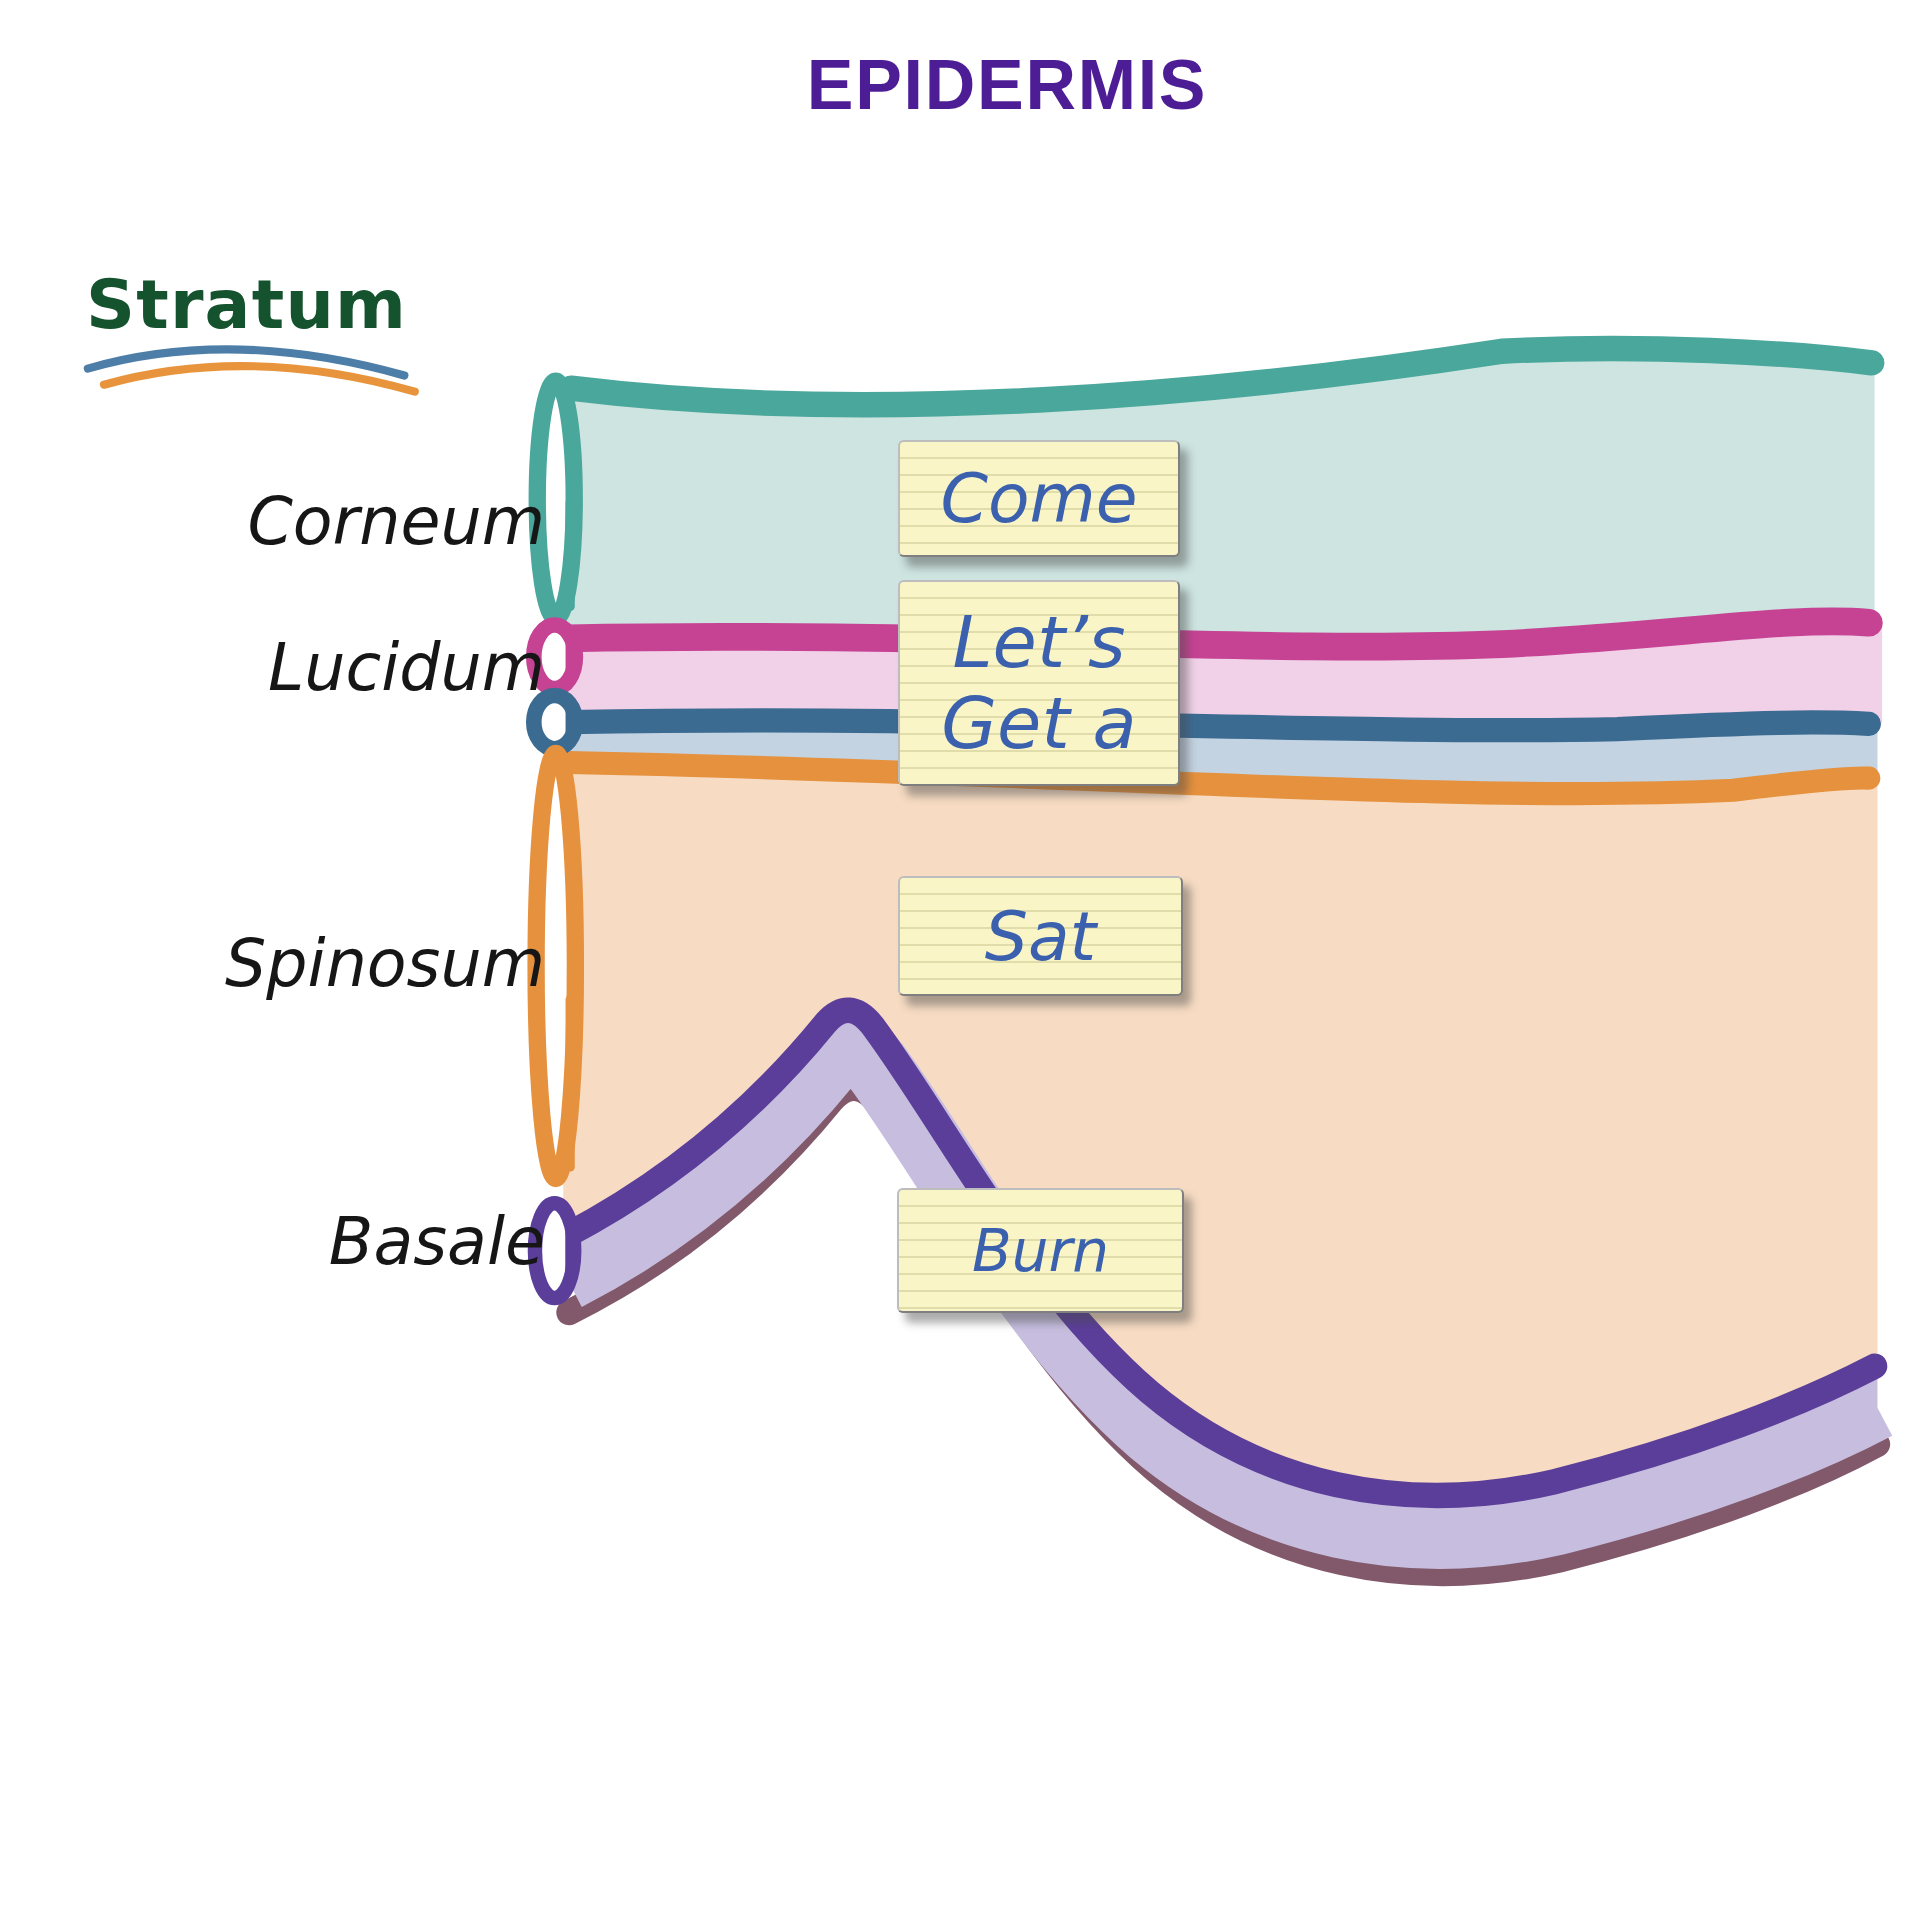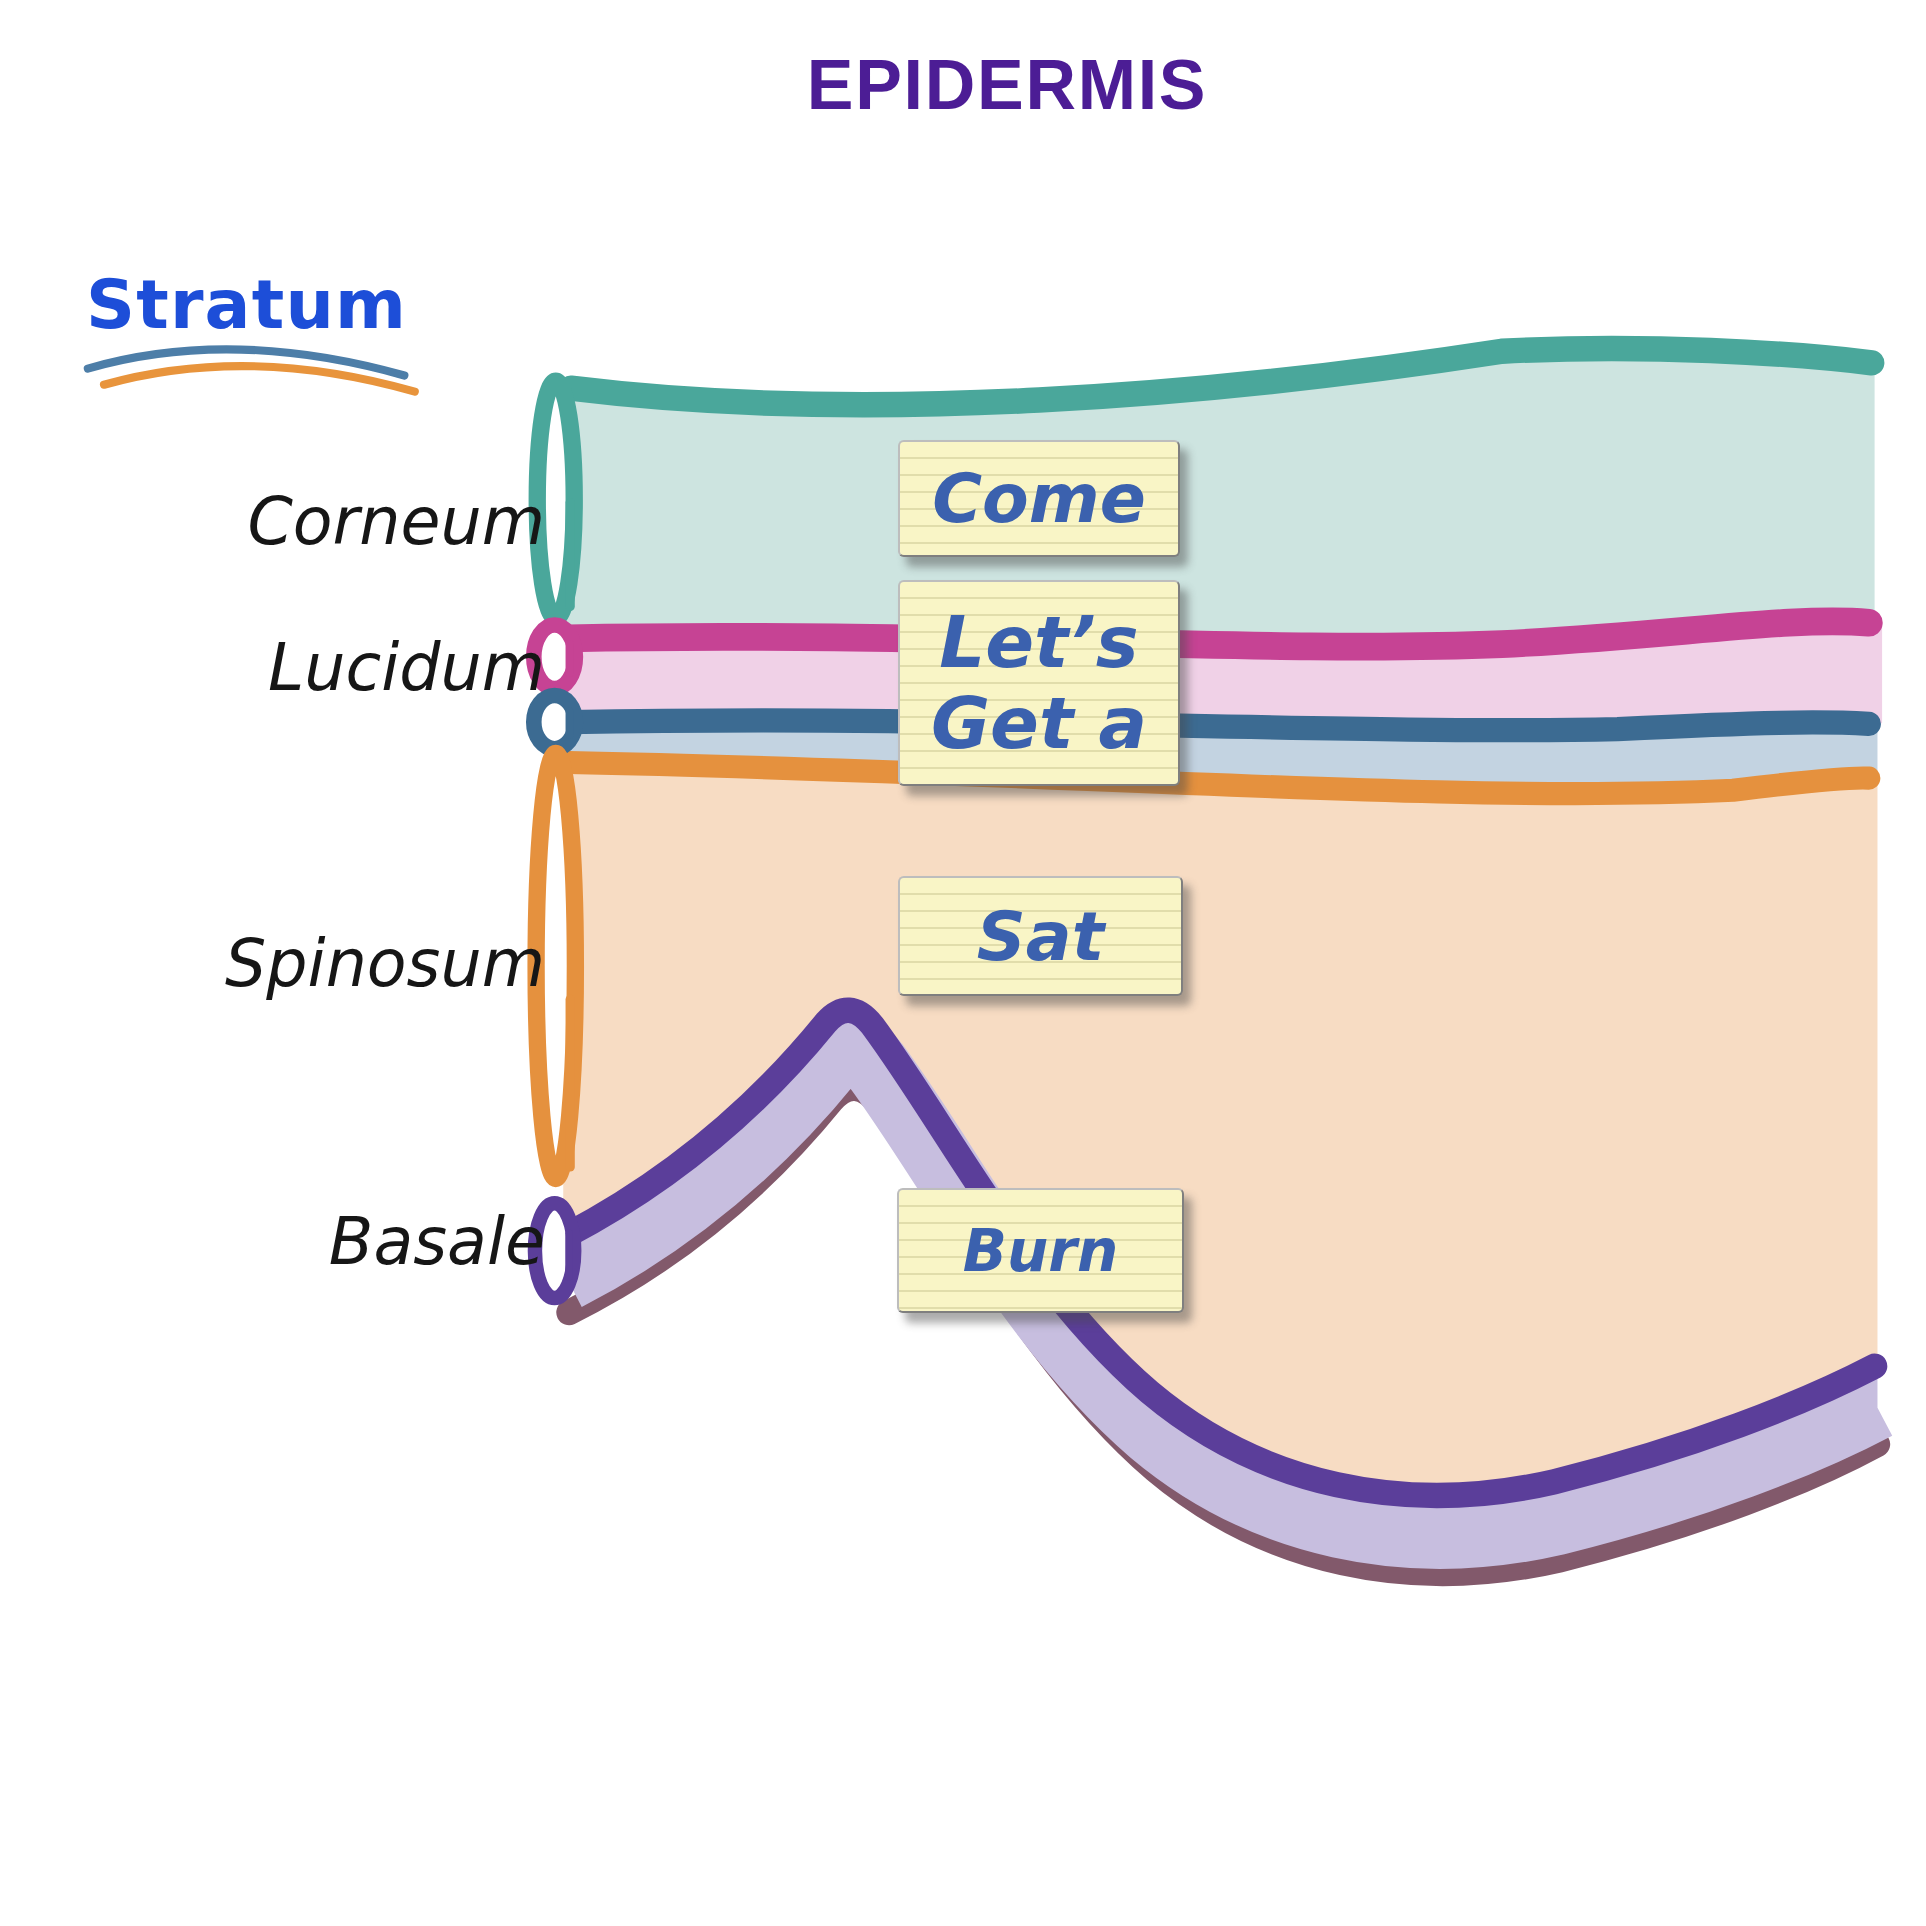--- a/index.html
+++ b/index.html
@@ -15,21 +15,21 @@
   .page-title{
     position:absolute;left:0;top:42px;width:1926px;height:87px;
     line-height:87px;text-align:center;
     font-family:"Liberation Sans",sans-serif;
     font-weight:700;font-size:70px;letter-spacing:1.7px;
     color:#4c1d95;
     padding-left:44px;
   }
   .legend-heading{
     position:absolute;left:86px;top:261px;height:87px;line-height:87px;
-    font-size:68px;font-weight:600;letter-spacing:1.2px;color:#1d4ed8;
+    font-size:68px;font-weight:600;letter-spacing:1.2px;color:#14532d;
   }
   .layer-label{
     position:absolute;right:1381px;height:81px;line-height:81px;
     white-space:nowrap;text-align:right;
     font-style:italic;font-size:65px;font-weight:500;color:#161616;
   }
   .lbl-corneum{top:481px;}
   .lbl-lucidum{top:627px;}
   .lbl-granulosum{top:705px;}
   .lbl-spinosum{top:909px;margin-top:14px;}
@@ -39,21 +39,21 @@
     position:absolute;
     background-color:#f9f5c6;
     background-image:repeating-linear-gradient(180deg,
       rgba(0,0,0,0) 0px, rgba(0,0,0,0) 15px,
       #e1ddab 15px, #e1ddab 17px);
     border:2.3px solid;
     border-color:#bdbdbd #7f7f7f #7f7f7f #bdbdbd;
     border-radius:5.8px;
     box-shadow:8px 9.2px 8px rgba(70,70,70,0.45);
     display:flex;flex-direction:column;align-items:center;justify-content:center;
-    color:#3b61ae;font-style:italic;font-weight:700;
+    color:#3b61ae;font-style:italic;font-weight:400;
   }
   .note-come{left:898px;top:440px;width:278px;height:113px;font-size:68px;}
   .note-lets{left:898px;top:580px;width:278px;height:202px;font-size:72px;line-height:1.12;}
   .note-sun{left:898px;top:876px;width:281px;height:116px;font-size:68px;}
   .note-burn{left:897px;top:1164px;width:283px;height:121px;font-size:58px;margin-top:24px;}
   .note span{display:block;}
 </style>
 </head>
 <body>
 

